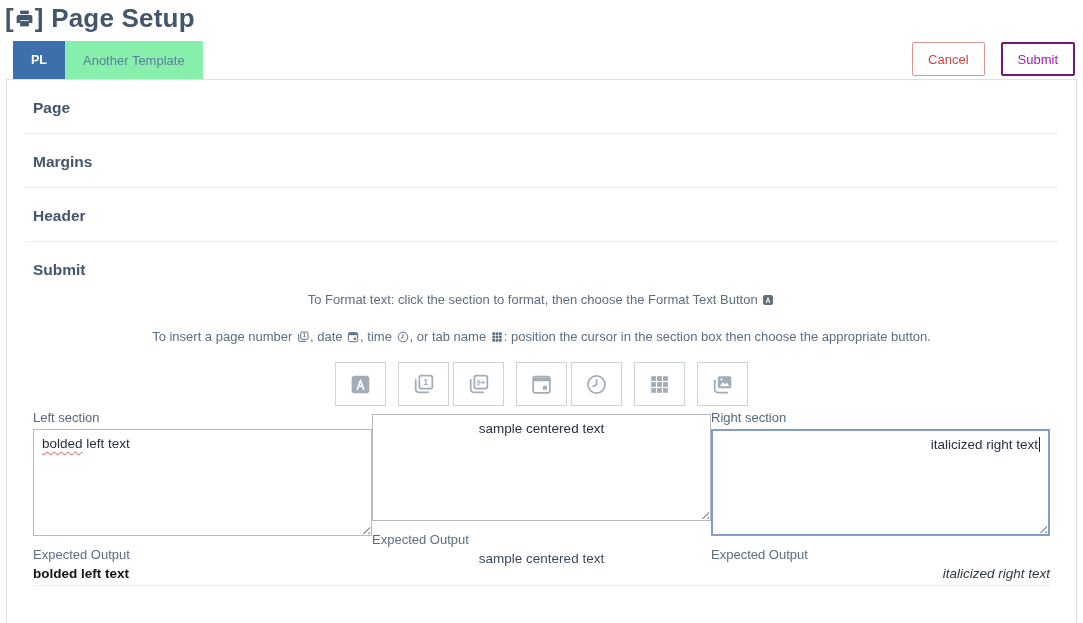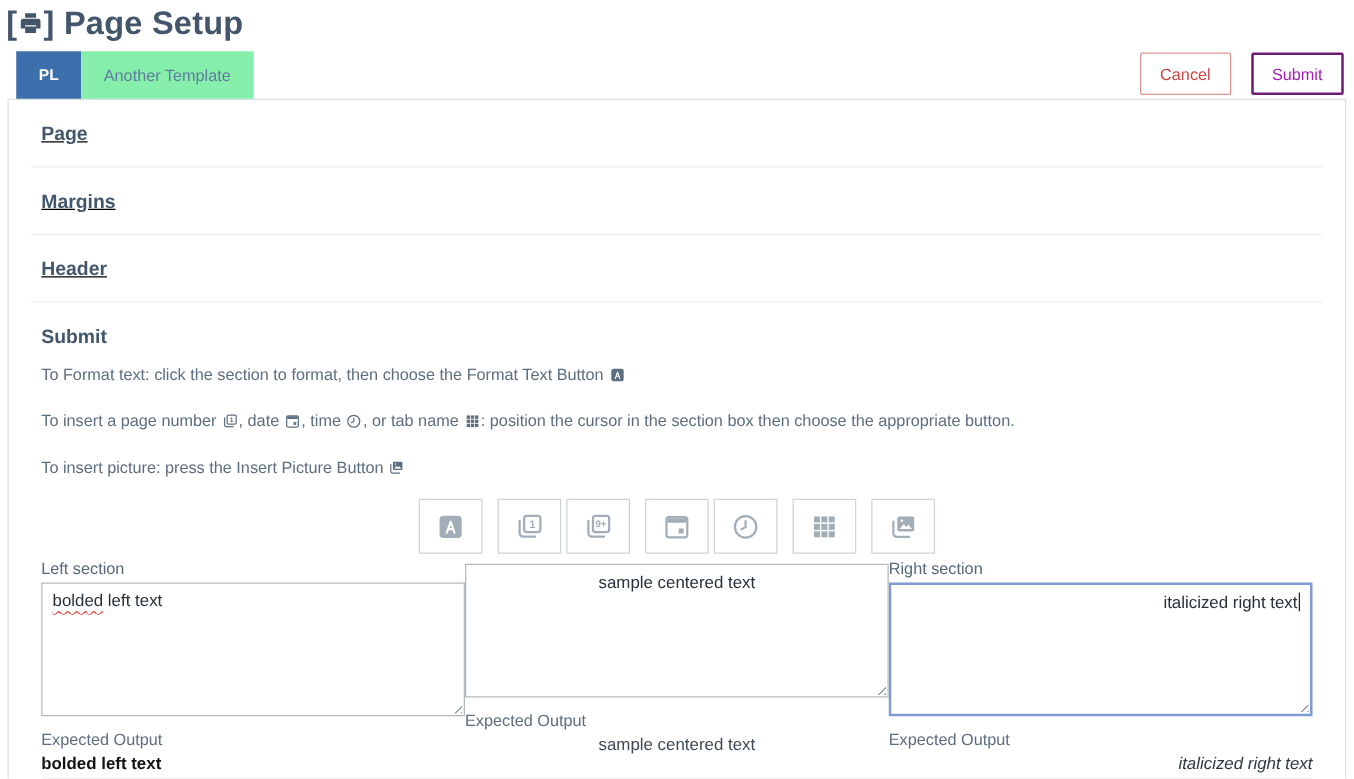--- a/index.html
+++ b/index.html
@@ -26,25 +26,25 @@
   .actions { display:flex; gap:16px; padding-bottom:3px; }
   .btn { height:34px; padding:0 15px; background:#fff; font-size:13px; border-radius:2px; font-family:inherit; cursor:pointer; }
   .btn-cancel { border:1px solid #dc9593; color:#cb4642; }
   .btn-submit { border:2px solid #701a75; color:#a21caf; }
   
   .panel {
     margin:0 6px; height:544px; overflow:hidden;
     border:1px solid #dde1e5; border-bottom:none;
     padding:0 18px; background:#fff;
   }
-  .acc-section { padding:18px 8px 16px; border-bottom:1px solid #ecedf0; cursor:pointer;text-decoration:underline; }
+  .acc-section { padding:18px 8px 16px; border-bottom:1px solid #ecedf0; cursor:pointer; }
   .acc-title { font-size:15.5px; line-height:19px; font-weight:600; color:#44566c; }
   .footer-section { padding:18px 8px 0; }
   
-  .help p { margin:13px 0 0; font-size:13px; line-height:16px; color:#5c6e80; }
+  .help p { margin:13px 10px 0; font-size:13px; line-height:16px; color:#5c6e80;text-align:center; }
   .help p + p { margin-top:21px; }
   .inl-ic { width:14px; height:14px; vertical-align:-2.5px; color:#5d6f81; }
   
   .toolbar { margin-top:17px; display:flex; justify-content:center; gap:12px; }
   .tb-group { display:flex; gap:4px; }
   .tb-btn {
     width:51px; height:44px; border:1px solid #cdd4da; background:#fff;
     display:flex; align-items:center; justify-content:center;
     color:#a2adb8; cursor:pointer; padding:0;
   }
@@ -169,23 +169,20 @@
       <p><span>To insert a page number</span> <svg class="inl-ic" viewBox="0 0 24 24">
             <use href="#ic-pages"></use>
             <text x="14.2" y="12.6" font-size="9" font-weight="700" text-anchor="middle" fill="currentColor">1</text>
           </svg><span>, date</span> <svg class="inl-ic" viewBox="0 0 24 24">
             <use href="#ic-date"></use>
           </svg><span>, time</span> <svg class="inl-ic" viewBox="0 0 24 24">
             <use href="#ic-time"></use>
           </svg><span>, or tab name</span> <svg class="inl-ic" viewBox="0 0 24 24">
             <use href="#ic-grid"></use>
           </svg><span>: position the cursor in the section box then choose the appropriate button.</span></p>
-      <p><span>To insert picture: press the Insert Picture Button</span> <svg class="inl-ic" viewBox="0 0 24 24">
-            <use href="#ic-picture"></use>
-          </svg></p>
     </div>
 
     <div class="toolbar">
       <div class="tb-group">
         <button class="tb-btn">
             <svg class="tb-ic" viewBox="0 0 24 24">
               <use href="#ic-format-text"></use>
             </svg>
           </button>
       </div>

